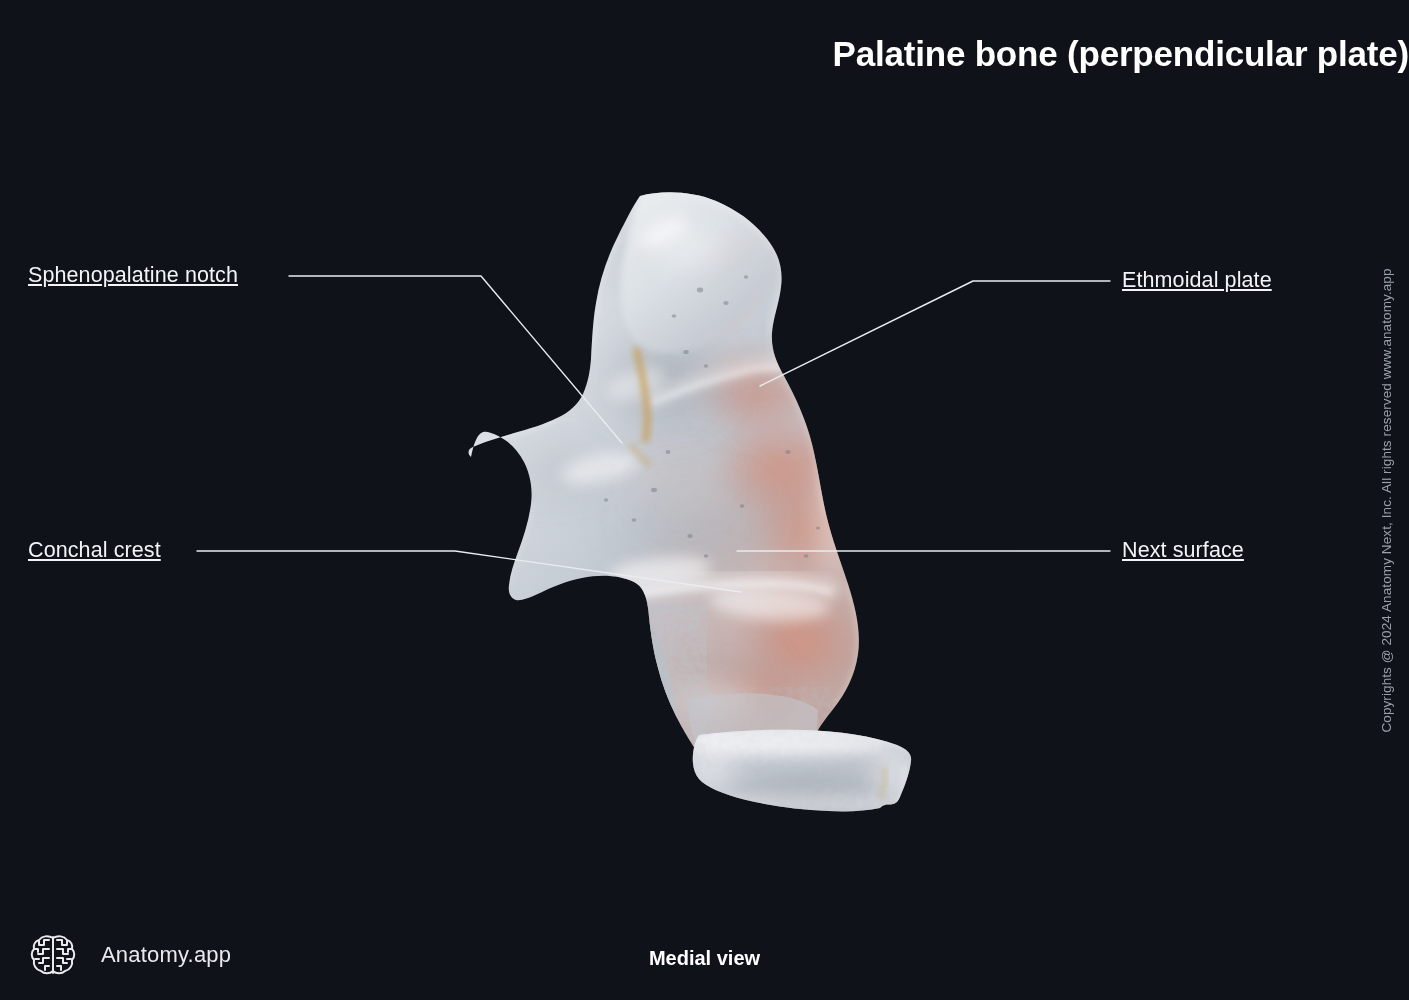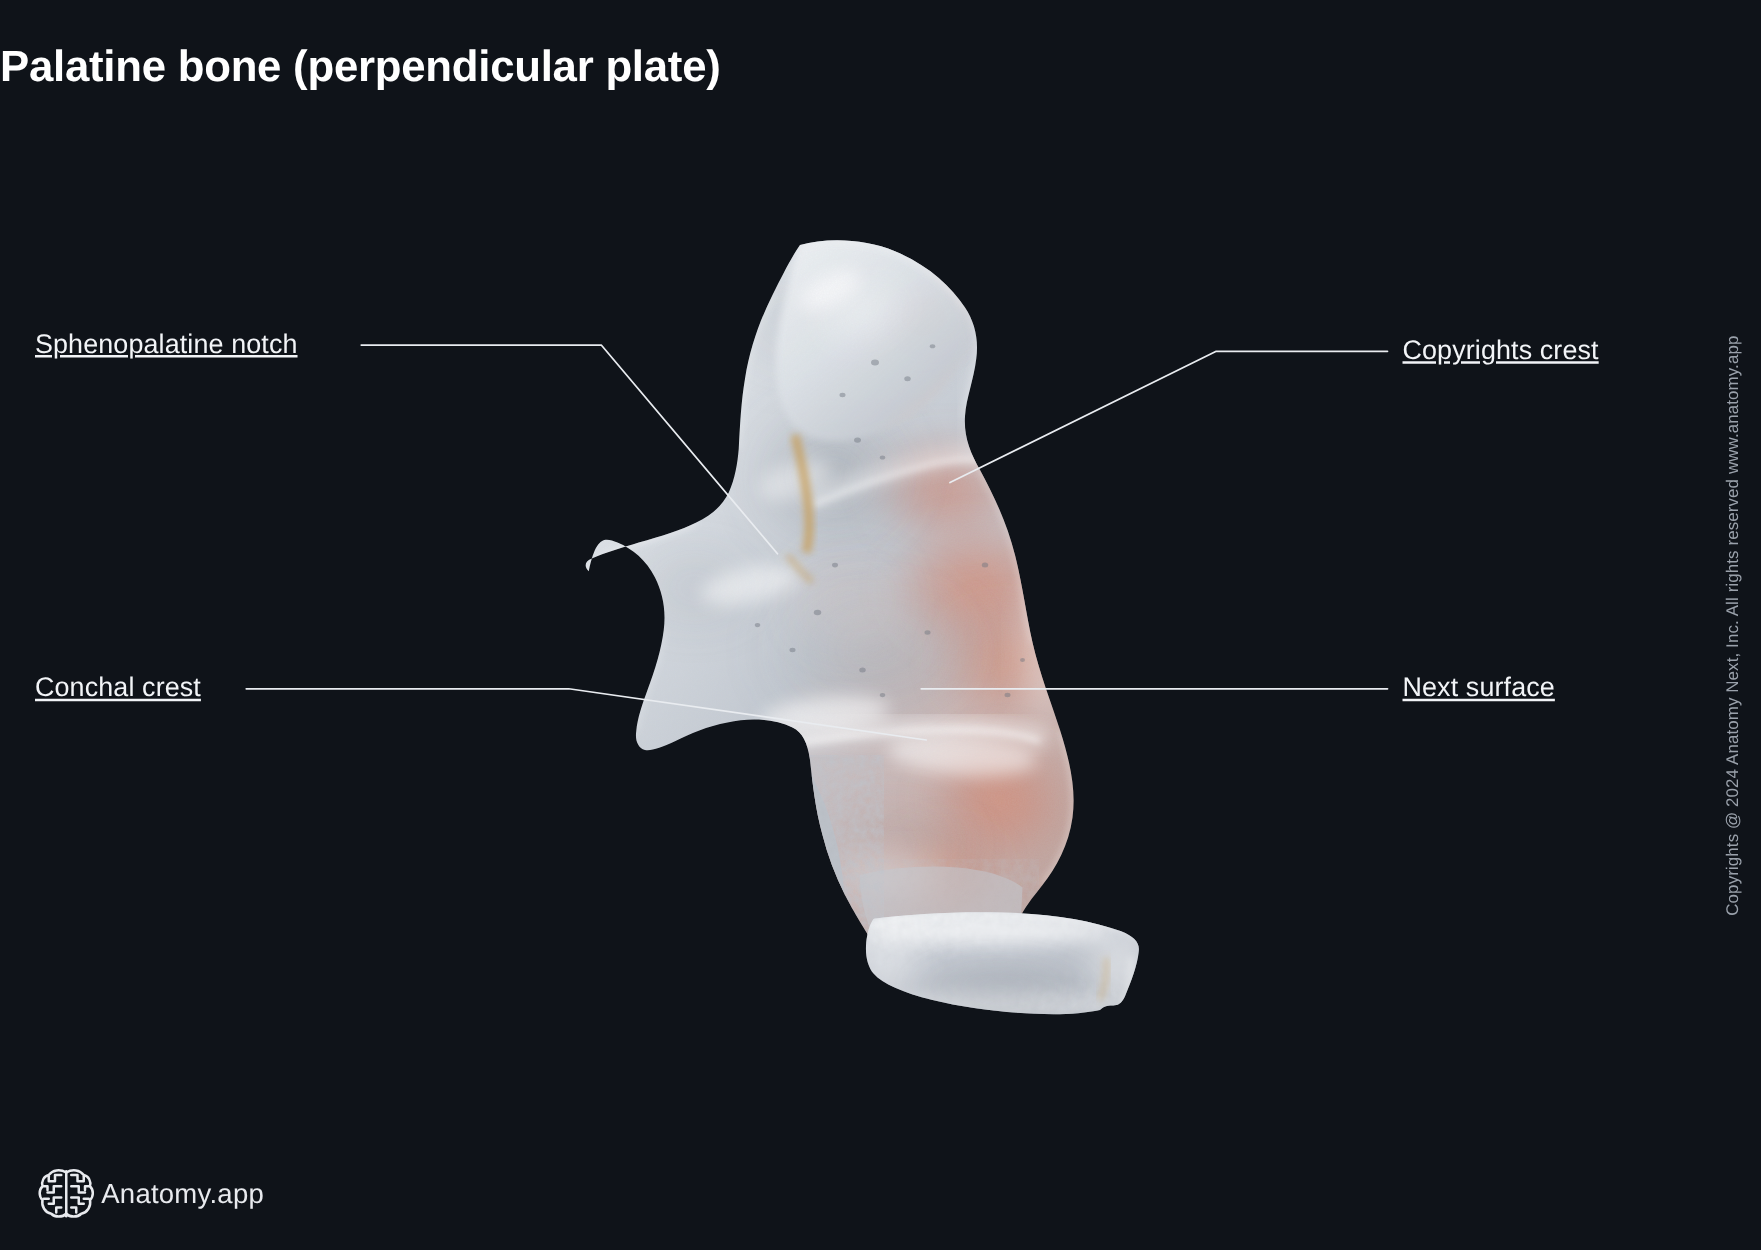--- a/index.html
+++ b/index.html
@@ -17,21 +17,21 @@
     font-family: "Liberation Sans", sans-serif;
     -webkit-font-smoothing: antialiased;
   }
 
   
   .title {
     position: absolute;
     top: 34px;
     left: 0;
     width: 1409px;
-    text-align: left;
+    text-align: right;
     color: #ffffff;
     font-size: 35px;
     font-weight: bold;
     letter-spacing: -0.2px;
   }
 
   
   .specimen {
     position: absolute;
     left: 0;
@@ -69,21 +69,21 @@
     font-size: 20px;
     font-weight: bold;
   }
 
   .brand {
     position: absolute;
     left: 30px;
     top: 932px;
     display: flex;
     align-items: center;
-    gap: 5px;
+    gap: 25px;
   }
   .brand-name {
     color: #e8eaee;
     font-size: 22px;
     font-weight: 500;
     letter-spacing: 0.2px;
   }
 
   .copyright {
     position: absolute;
@@ -399,24 +399,25 @@
         <path d="M197,551 L455,551 L741,592"></path>
         <path d="M1110,281 L973,281 L760,386"></path>
         <path d="M1110,551 L737,551"></path>
       </g>
   </svg>
 
   <div class="label label-left" id="lbl-spheno" style="left: 28px; top: 263px;">Sphenopalatine notch</div>
 
   <div class="label label-left" id="lbl-conchal" style="left: 28px; top: 538px;">Conchal crest</div>
 
-  <div class="label label-right" id="lbl-ethmoid" style="left: 1122px; top: 268px;">Copyrights crest</div>
+  <div class="label label-right" id="lbl-ethmoid" style="left: 1122px; top: 268px;">Ethmoidal plate</div>
 
   <div class="label label-right" id="lbl-nasal" style="left: 1122px; top: 538px;">Next surface</div>
 
+  <div class="view-caption">Medial view</div>
 
   <div class="brand">
     <svg width="46" height="46" viewBox="0 0 46 46">
       <g fill="none" stroke="#e8eaee" stroke-width="2" stroke-linecap="round" stroke-linejoin="round">
 
         <line x1="23" y1="5" x2="23" y2="41"></line>
 
         <path d="M 23,6
                  C 18,3 12,4 9,8
                  C 5,9 3,13 4,17

